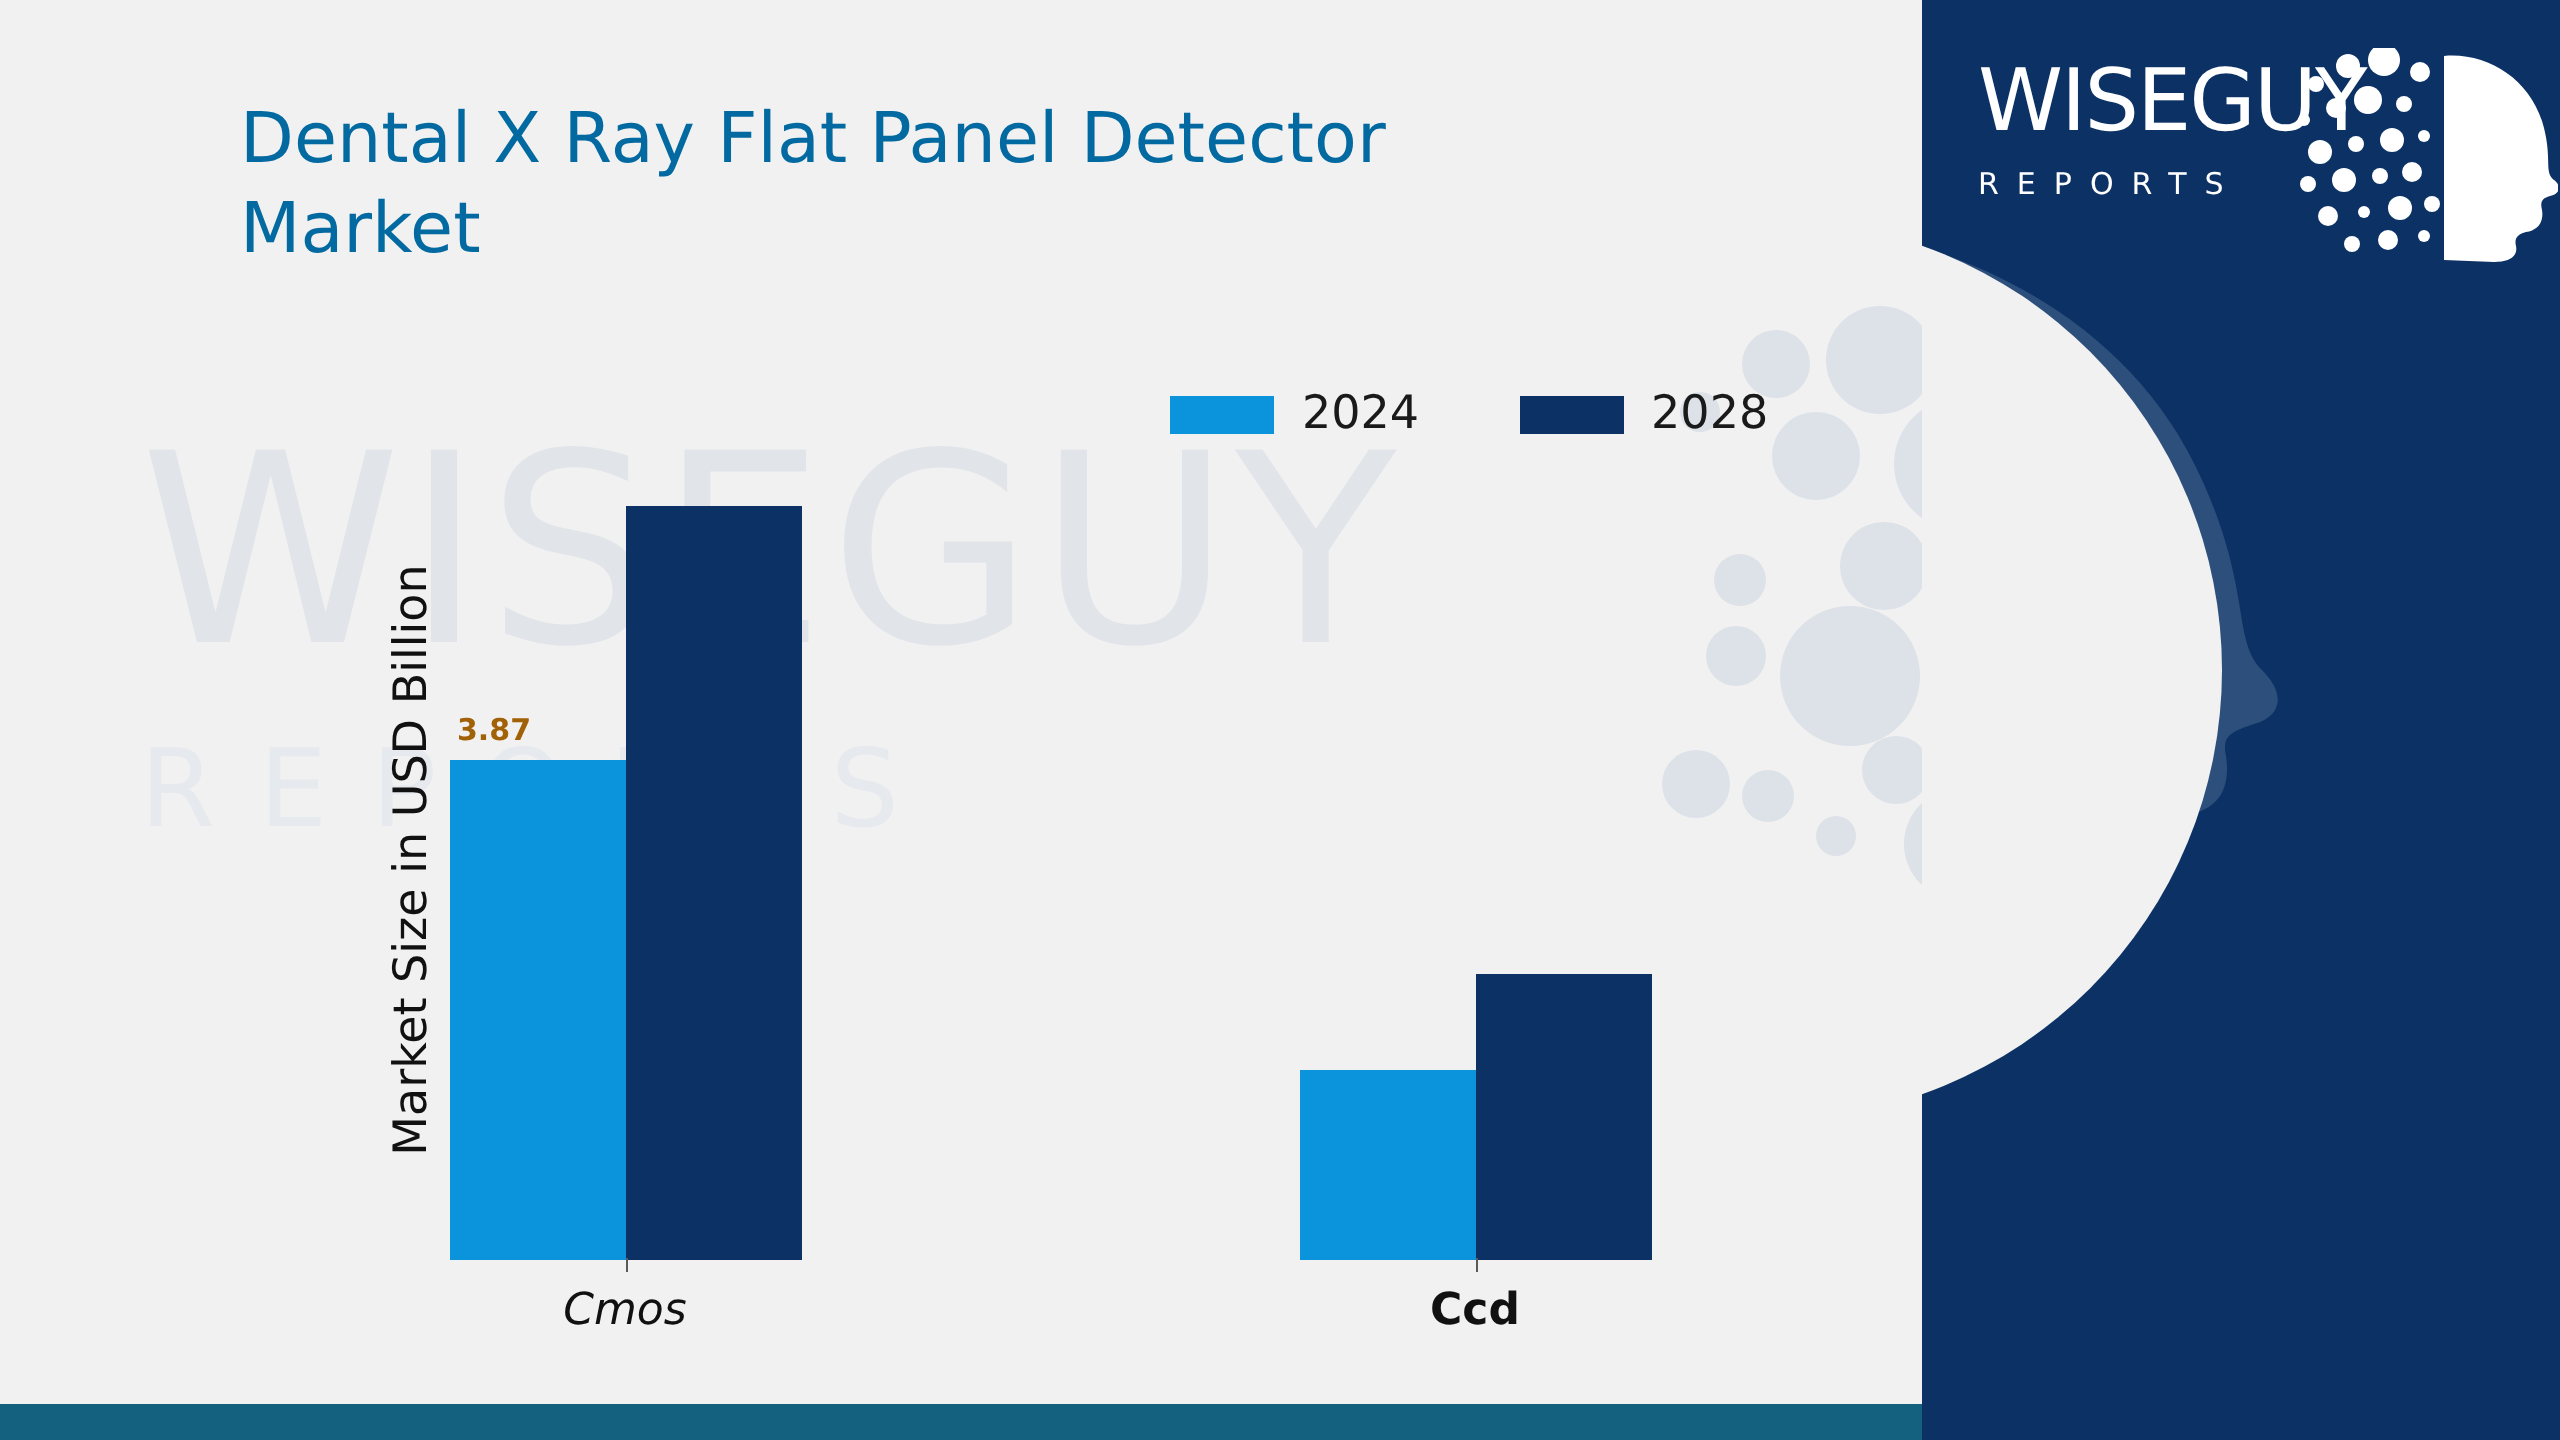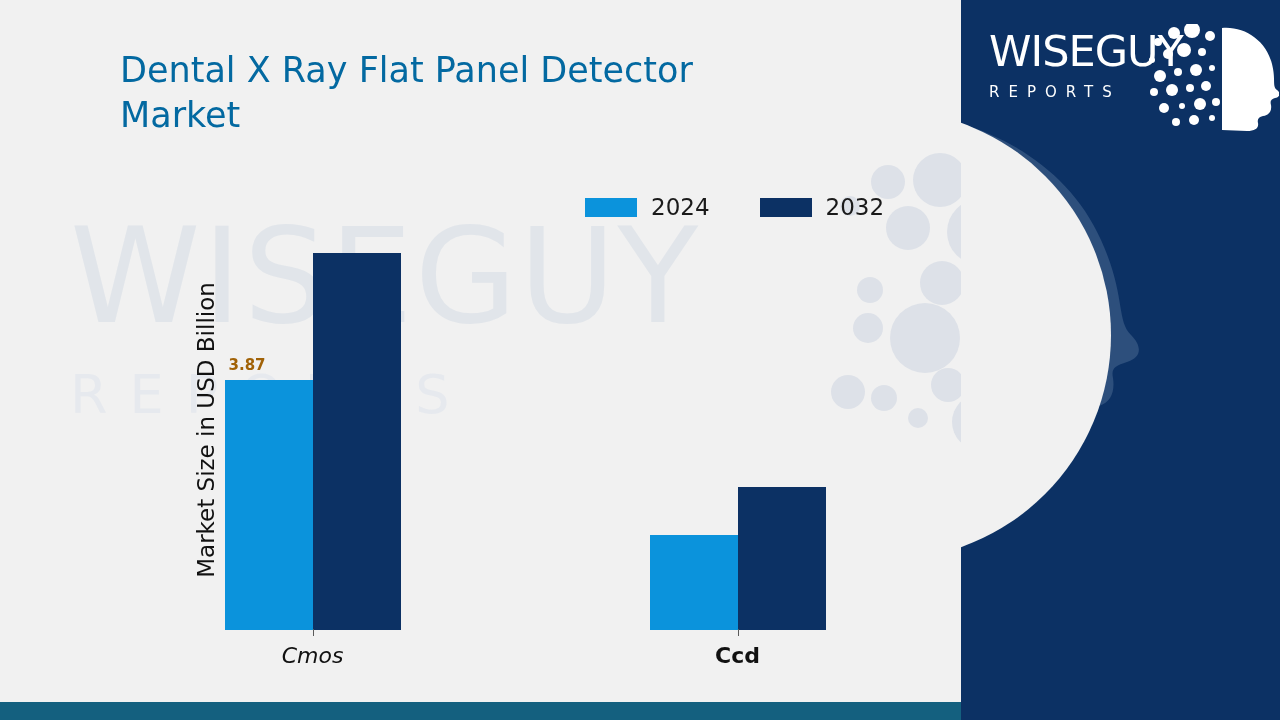--- a/index.html
+++ b/index.html
@@ -243,21 +243,21 @@
 
   <h1 class="title">Dental X Ray Flat Panel Detector Market</h1>
 
   <div class="legend">
     <div class="legend-item">
       <span class="legend-swatch" style="background:#0b93dc"></span>
       <span class="legend-label">2024</span>
     </div>
     <div class="legend-item">
       <span class="legend-swatch" style="background:#0c3164"></span>
-      <span class="legend-label">2032</span>
+      <span class="legend-label">2028</span>
     </div>
   </div>
 
   <div class="plot">
     <div class="ylabel">Market Size in USD Billion</div>
     <div class="bars-layer" id="bars-layer">
         <div class="bar" style="left: 124.5px; width: 88px; height: 249.677px; background: rgb(11, 147, 220);"></div>
         <div class="bar-value" style="left: 128.5px; bottom: 255.677px;">3.87</div>
         <div class="bar" style="left: 212.5px; width: 88px; height: 377.419px; background: rgb(12, 49, 100);"></div>
         <div class="tick" style="left: 212.5px;"></div>

